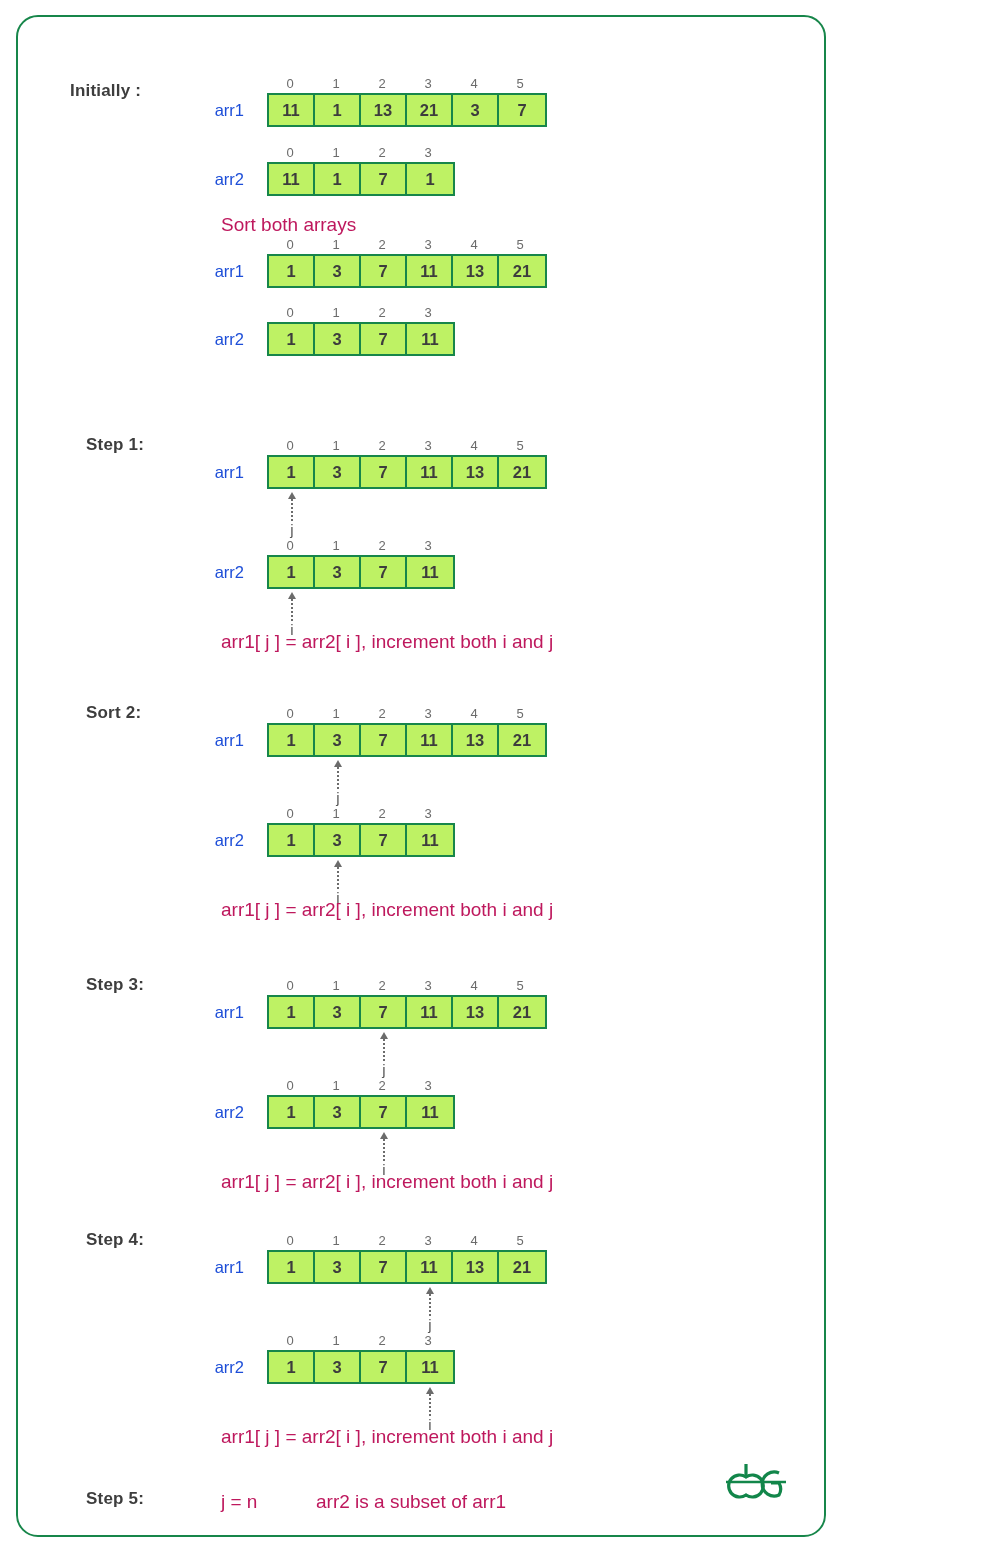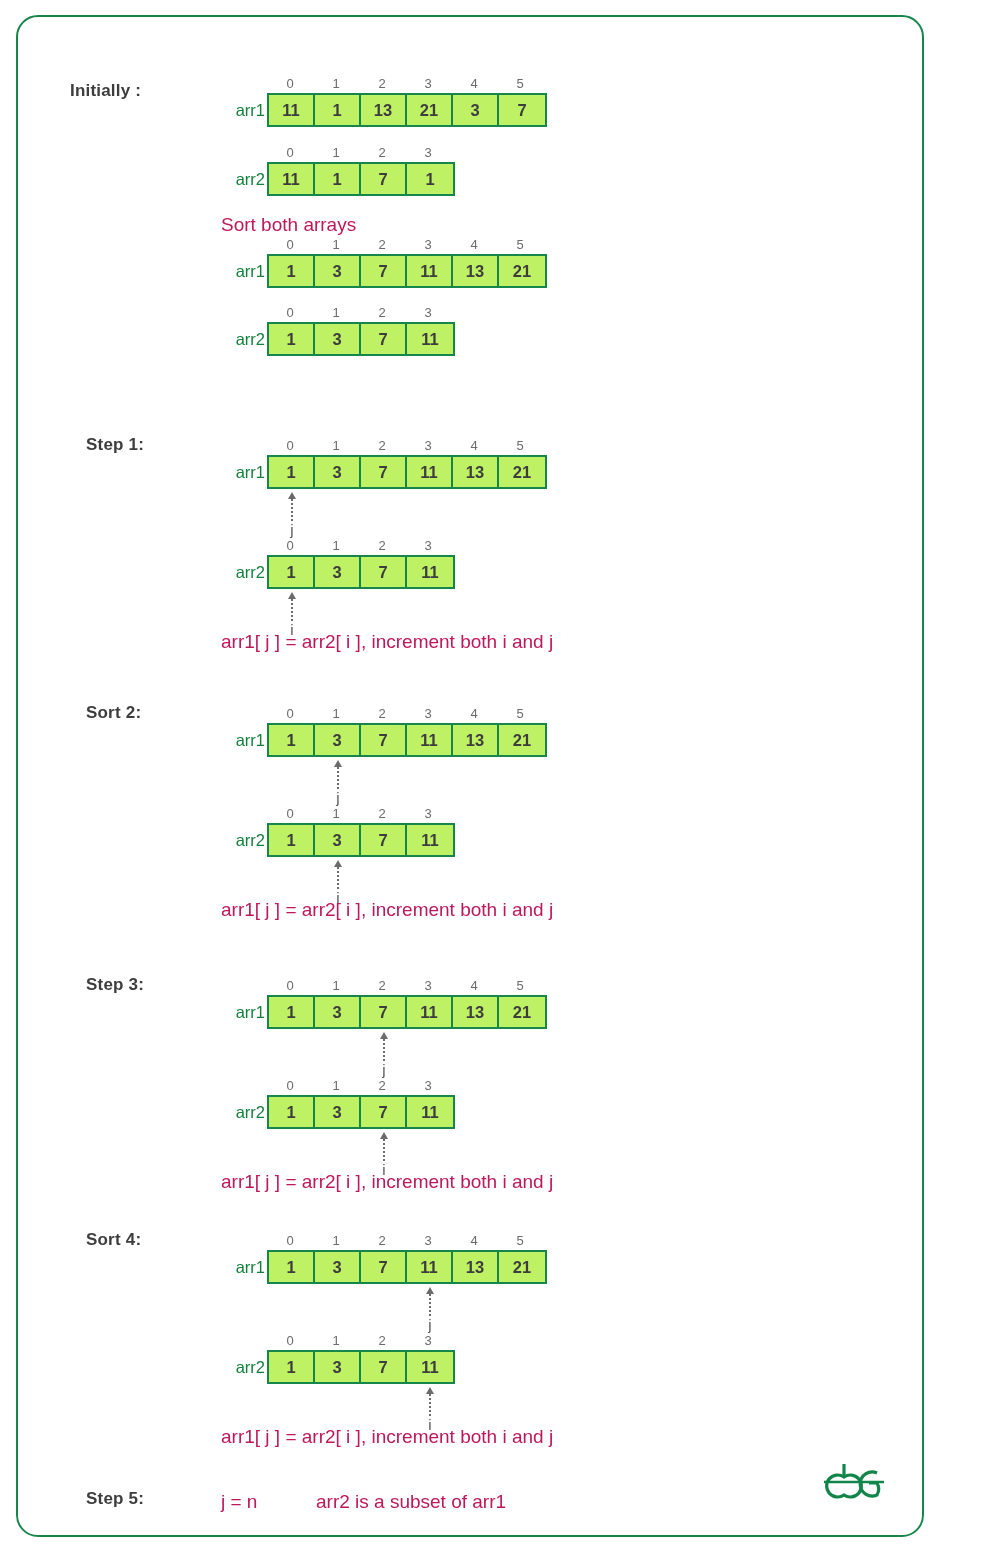--- a/index.html
+++ b/index.html
@@ -9,21 +9,21 @@
   }
   body {
     width: 1000px; height: 1554px;
     font-family: "Liberation Sans", sans-serif;
     position: relative;
     overflow: hidden;
   }
   .page-frame {
     position: absolute;
     left: 16px; top: 15px;
-    width: 908px; height: 1522px;
+    width: 810px; height: 1522px;
     border: 2.5px solid #17864a;
     border-radius: 22px;
     background: #fff;
   }
   .step-label {
     position: absolute;
     font-size: 17px;
     font-weight: bold;
     color: #3d3d3d;
     letter-spacing: 0.2px;
@@ -35,23 +35,23 @@
     color: #be185d;
     white-space: nowrap;
   }
 
   
   .array-block { position: absolute; }
   .arr-name {
     position: absolute;
     right: 100%;
     bottom: 0;
-    margin-right: 2px;
+    margin-right: 23px;
     font-size: 16.5px;
-    color: #15803d;
+    color: #1d4ed8;
     line-height: 34px;
     white-space: nowrap;
   }
   .idx-row {
     display: flex;
     height: 18px;
   }
   .idx-cell {
     width: 46px;
     text-align: center;
@@ -328,21 +328,21 @@
           <div class="cell">7</div>
           <div class="cell">11</div>
         </div>
       </div>
       <div class="pointer" style="left: 343px; top: 1115px;">
         <div class="head"></div>
         <div class="shaft" style="height: 22px;"></div>
         <div class="plabel">i</div>
       </div>
       <div class="plain-text" style="left: 203px; top: 1154px;">arr1[ j ] = arr2[ i ], increment both i and j</div>
-      <div class="step-label" style="left: 68px; top: 1213px;">Sort 4:</div>
+      <div class="step-label" style="left: 68px; top: 1213px;">Step 4:</div>
       <div class="array-block" style="left: 249px; top: 1215px;">
         <div class="arr-name">arr1</div>
         <div class="idx-row">
           <div class="idx-cell">0</div>
           <div class="idx-cell">1</div>
           <div class="idx-cell">2</div>
           <div class="idx-cell">3</div>
           <div class="idx-cell">4</div>
           <div class="idx-cell">5</div>
         </div>

